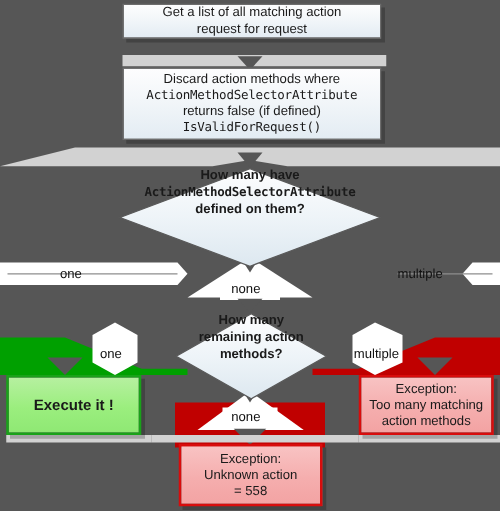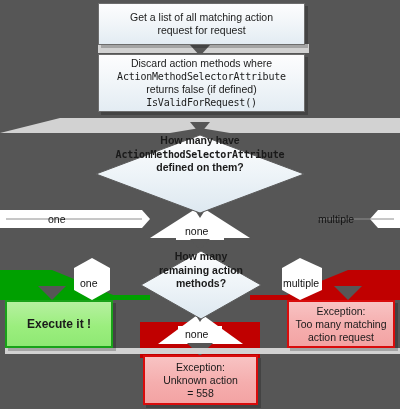--- a/index.html
+++ b/index.html
@@ -130,21 +130,21 @@
     <polygon points="200,356 187,343 213,343" fill="#565656"></polygon>
     <polygon points="200,250 190,239 210,239" fill="#565656"></polygon>
 
     <rect x="5" y="348" width="116" height="6" fill="#d2d2d2"></rect>
     <rect x="287" y="348" width="113" height="6" fill="#d2d2d2"></rect>
     <rect x="121" y="348" width="166" height="6" fill="#d2d2d2"></rect>
 
     <path d="M 113,212 L 150,238 L 250,238 L 287,212 Z" fill="#d2d2d2" opacity="0"></path>
   </svg>
 
-  <div class="box" style="left:98px;top:3px;width:207px;height:42px;">
+  <div class="box" style="left:98px;top:3px;width:207px;height:28px;">
     <div>
       <span class="ln">Get a list of all matching action</span>
       <span class="ln">request for request</span>
     </div>
   </div>
 
   <div class="box" style="left:98px;top:54px;width:207px;height:58px;">
     <div>
       <span class="ln">Discard action methods where</span>
       <span class="ln mono">ActionMethodSelectorAttribute</span>
@@ -200,21 +200,21 @@
   <div class="box green" style="left:5px;top:300px;width:108px;height:48px;">
     <div>
       <span class="ln">Execute it !</span>
     </div>
   </div>
 
   <div class="box red" style="left:287px;top:300px;width:108px;height:48px;">
     <div>
       <span class="ln">Exception:</span>
       <span class="ln">Too many matching</span>
-      <span class="ln">action request</span>
+      <span class="ln">action methods</span>
     </div>
   </div>
 
   <div class="box red" style="left:143px;top:355px;width:115px;height:50px;">
     <div>
       <span class="ln">Exception:</span>
       <span class="ln">Unknown action</span>
       <span class="ln">= 558</span>
     </div>
   </div>

